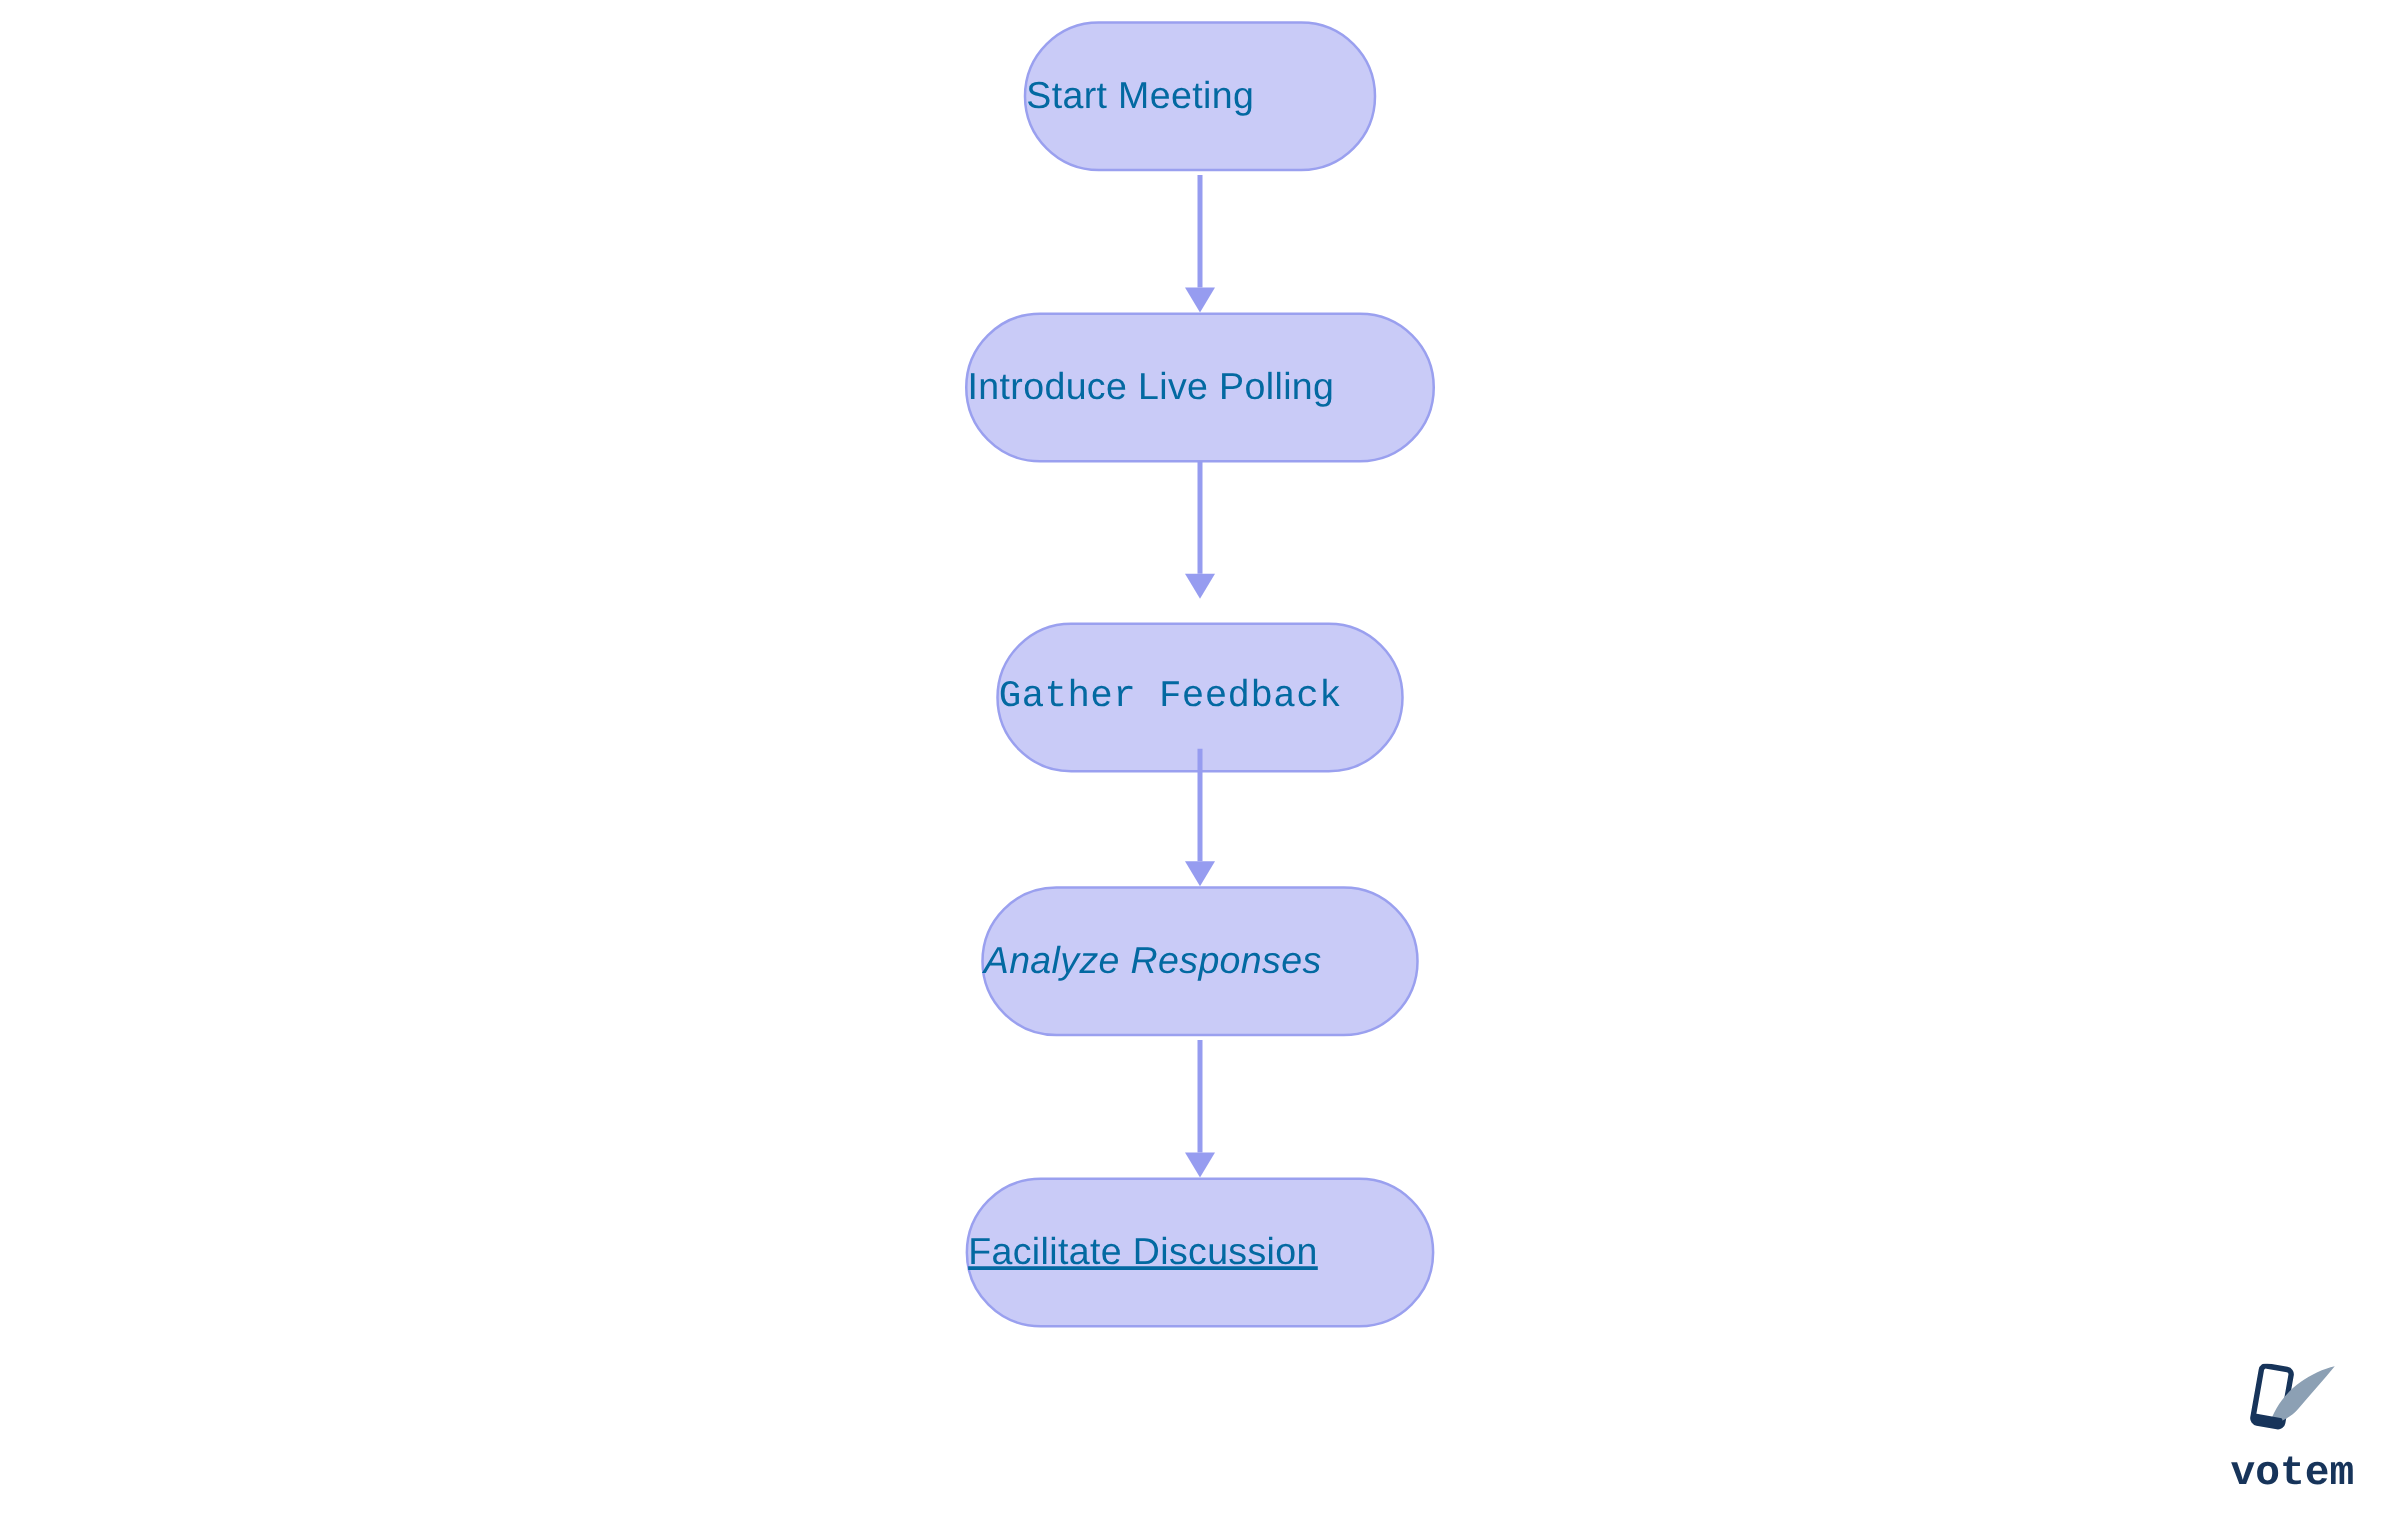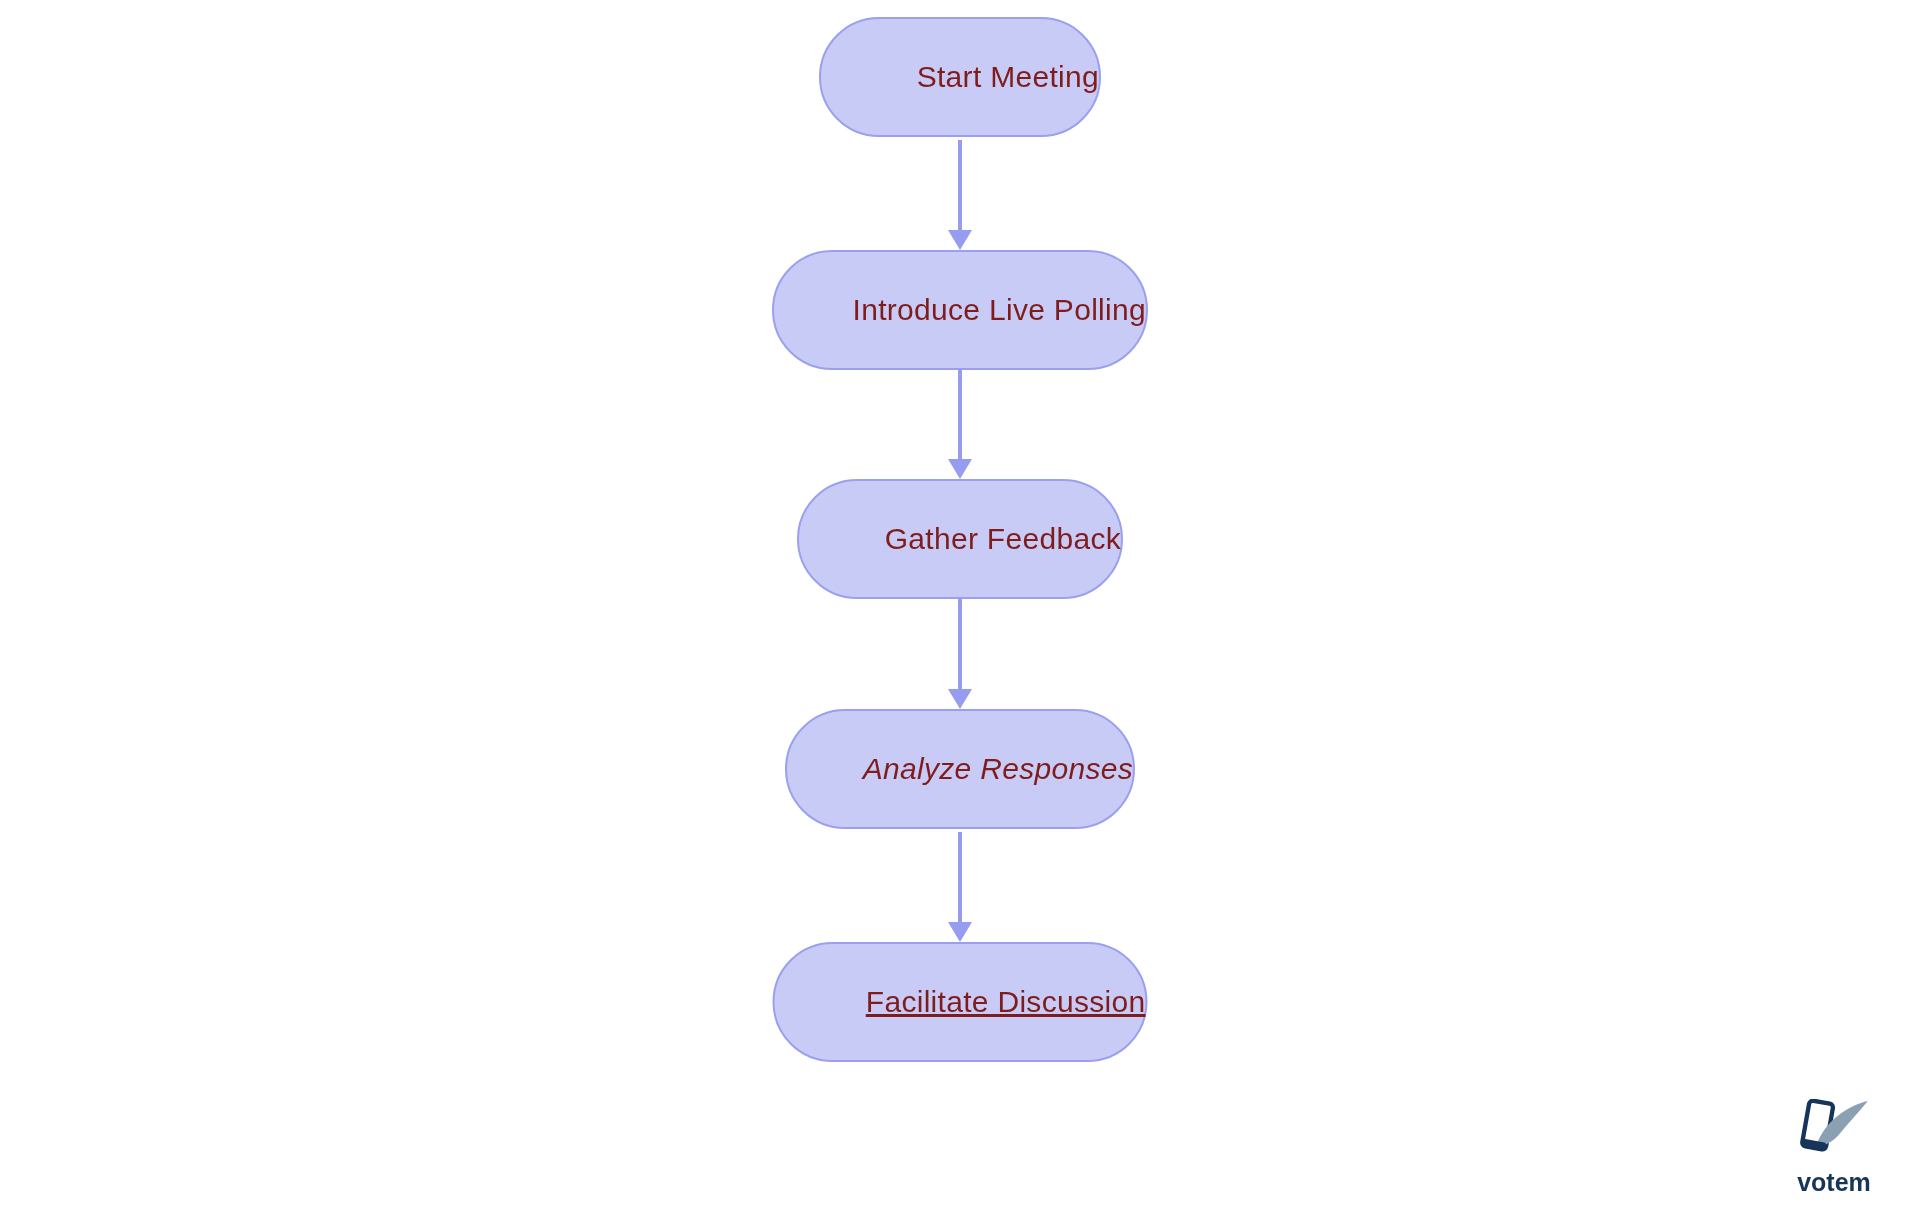--- a/index.html
+++ b/index.html
@@ -4,44 +4,44 @@
 <style>
   html,body{margin:0;padding:0;background:#ffffff;}
   body{width:1920px;height:1215px;overflow:hidden;font-family:"Liberation Sans",sans-serif;}
   .canvas{position:relative;width:1920px;height:1215px;background:#ffffff;}
 
   
   .node{
     position:absolute;left:50%;transform:translateX(-50%);
     height:120px;border-radius:60px;box-sizing:border-box;
     background:#c9cbf7;border:2px solid #9aa0ef;
-    color:#7f1d1d;font-size:30px;font-weight:500;letter-spacing:.3px;
-    display:flex;align-items:center;justify-content:flex-end;white-space:nowrap;
+    color:#0369a1;font-size:30px;font-weight:500;letter-spacing:.3px;
+    display:flex;align-items:center;justify-content:flex-start;white-space:nowrap;
   }
   .n1{top:17px;width:282px;}
   .n2{top:250px;width:376px;}
-  .n3{top:479px;width:326px;}
+  .n3{top:498px;width:326px;font-family:Liberation Mono, monospace;}
   .n4{top:709px;width:350px;font-style:italic;}
   .n5{top:942px;width:375px;text-decoration:underline;}
 
   
   .arrow{position:absolute;left:50%;transform:translateX(-50%);
     display:flex;flex-direction:column;align-items:center;}
   .arrow .shaft{width:4px;height:90px;background:#969cf0;}
   .arrow .head{width:0;height:0;border-left:12px solid transparent;
     border-right:12px solid transparent;border-top:20px solid #969cf0;}
   .a1{top:140px;}
   .a2{top:369px;}
   .a3{top:599px;}
   .a4{top:832px;}
 
   
   .logo{position:absolute;right:28px;bottom:20px;width:116px;text-align:center;}
   .logo svg{display:block;margin:0 auto;}
-  .wordmark{font-size:25px;font-weight:700;color:#17345a;line-height:1;margin-top:15px;}
+  .wordmark{font-size:33px;font-weight:700;color:#17345a;line-height:1;margin-top:15px;font-family:Liberation Mono, monospace;}
 </style>
 </head>
 <body>
 
 <div class="canvas">
 
   <div class="node n1">
     <span>Start Meeting</span>
   </div>
 

